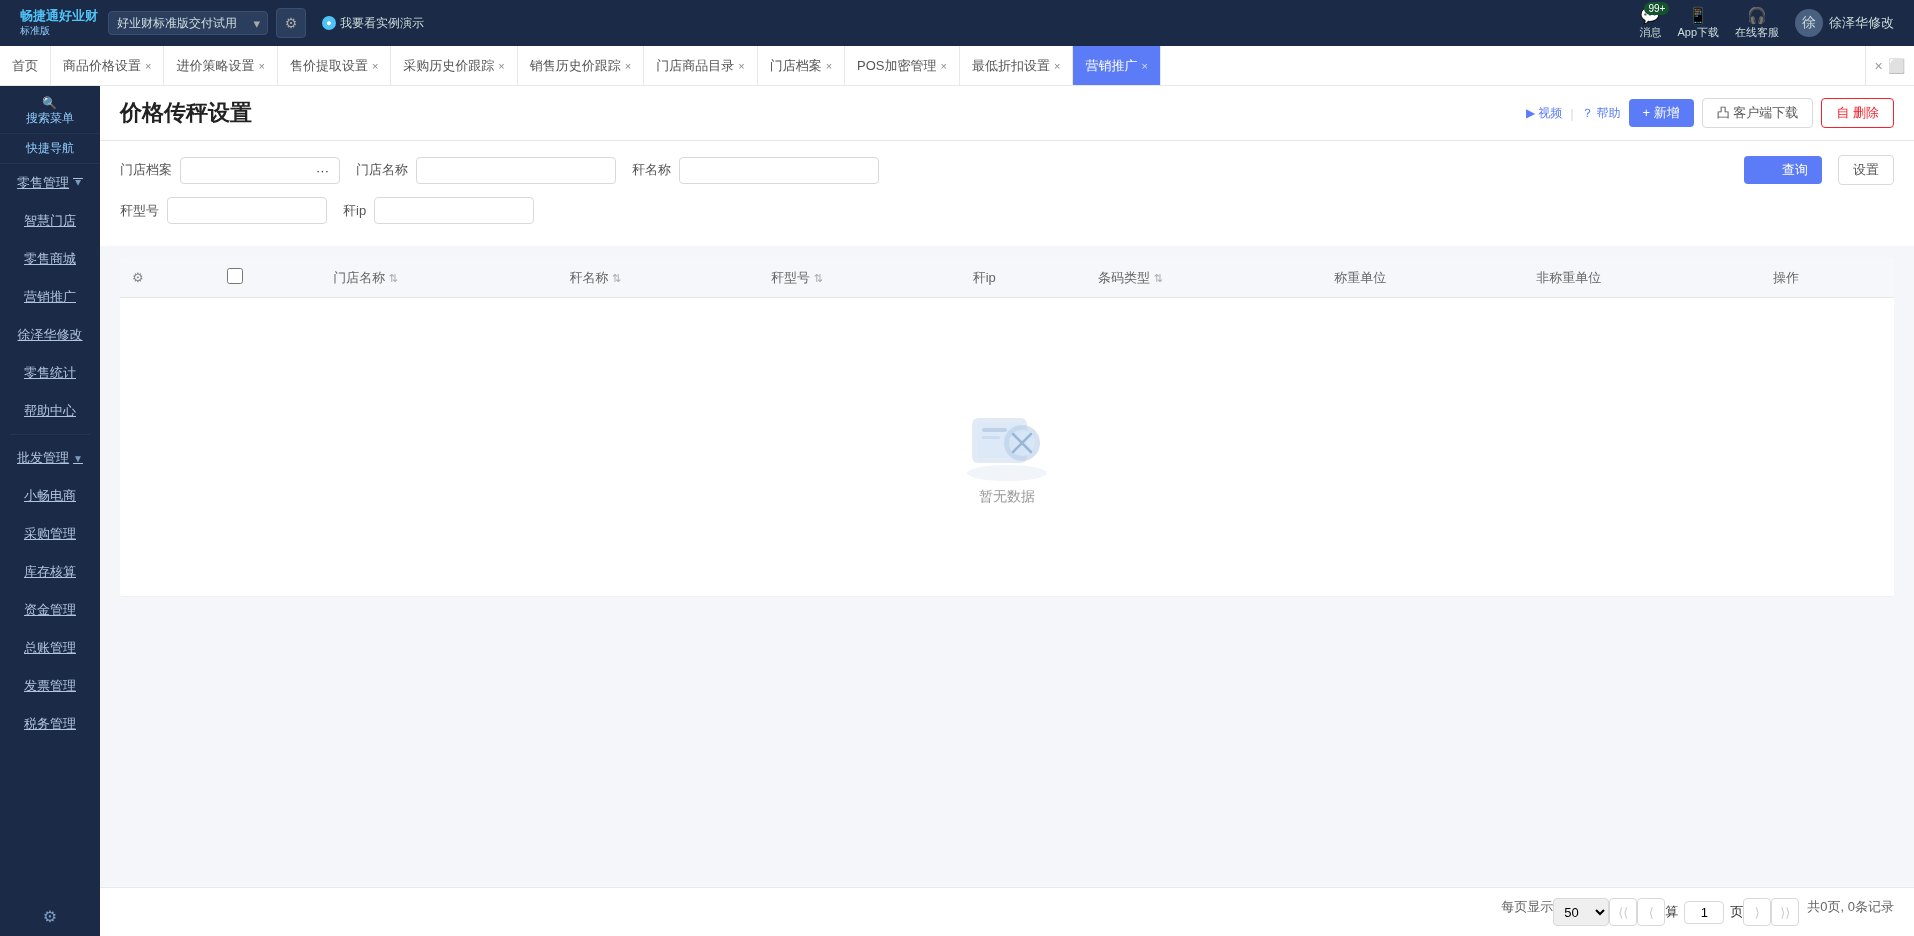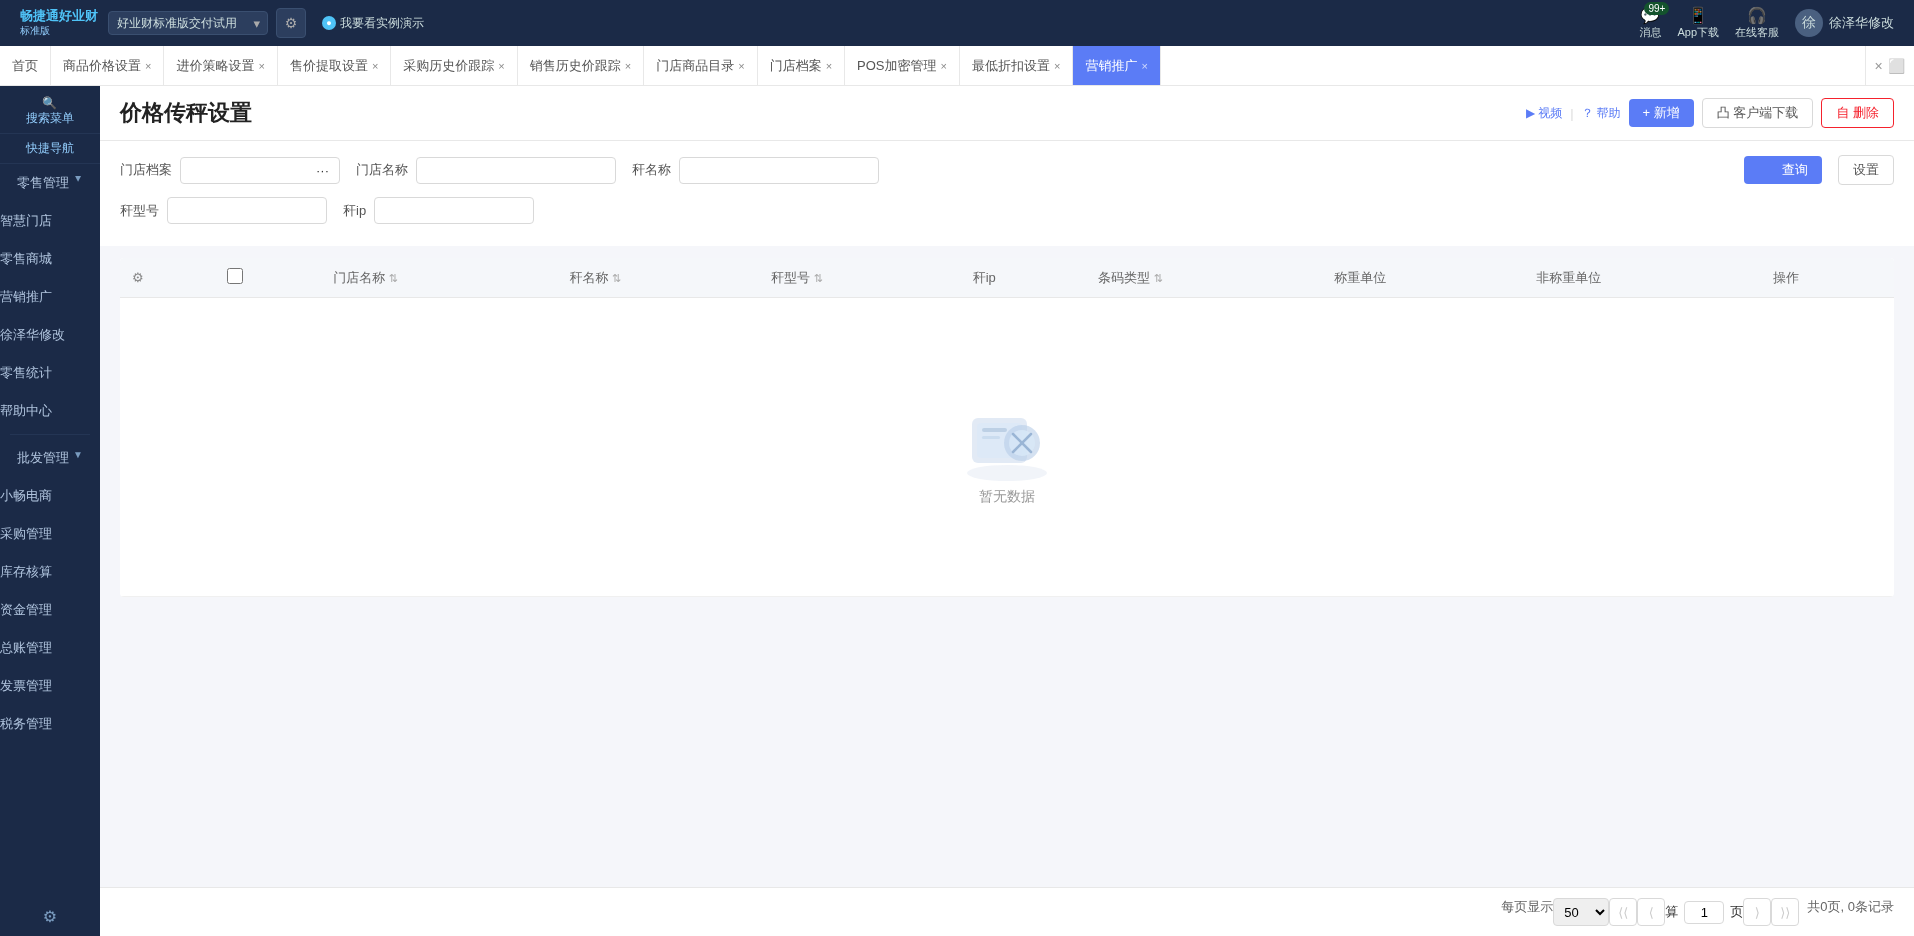--- a/index.html
+++ b/index.html
@@ -35,21 +35,21 @@
 
     
     .main-area { display: flex; flex: 1; overflow: hidden; }
 
     
     .sidebar { width: 100px; background: #1b2a47; display: flex; flex-direction: column; align-items: center; padding: 0; flex-shrink: 0; overflow-y: auto; }
     .sidebar::-webkit-scrollbar { width: 0; }
     .sidebar-search { width: 100%; padding: 10px 8px 6px; text-align: center; color: #90caf9; cursor: pointer; font-size: 12px; border-bottom: 1px solid #243554; }
     .sidebar-nav { width: 100%; padding: 6px 0; text-align: center; color: #90caf9; cursor: pointer; font-size: 12px; border-bottom: 1px solid #243554; }
     .sidebar-section { width: 100%; }
-    .sidebar-item { width: 100%; padding: 10px 0; text-align: center; color: #b0c4de; cursor: pointer; font-size: 13px; display: flex; flex-direction: column; align-items: flex-start; gap: 4px; }
+    .sidebar-item { width: 100%; padding: 10px 0; text-align: center; color: #b0c4de; cursor: pointer; font-size: 13px; display: flex; flex-direction: column; align-items: center; gap: 4px; text-decoration: underline; }
     .sidebar-item.has-arrow { flex-direction: row; justify-content: center; gap: 4px; }
     .sidebar-item .arrow { font-size: 10px; color: #7a9cc0; }
     .sidebar-item.open .arrow { transform: rotate(180deg); }
     .sidebar-divider { width: 80%; height: 1px; background: #243554; margin: 4px auto; }
     .sidebar-gear { width: 100%; padding: 10px 0; text-align: center; color: #7a9cc0; cursor: pointer; font-size: 16px; }
 
     
     .content { flex: 1; display: flex; flex-direction: column; overflow: hidden; background: #f5f6fa; }
 
     

